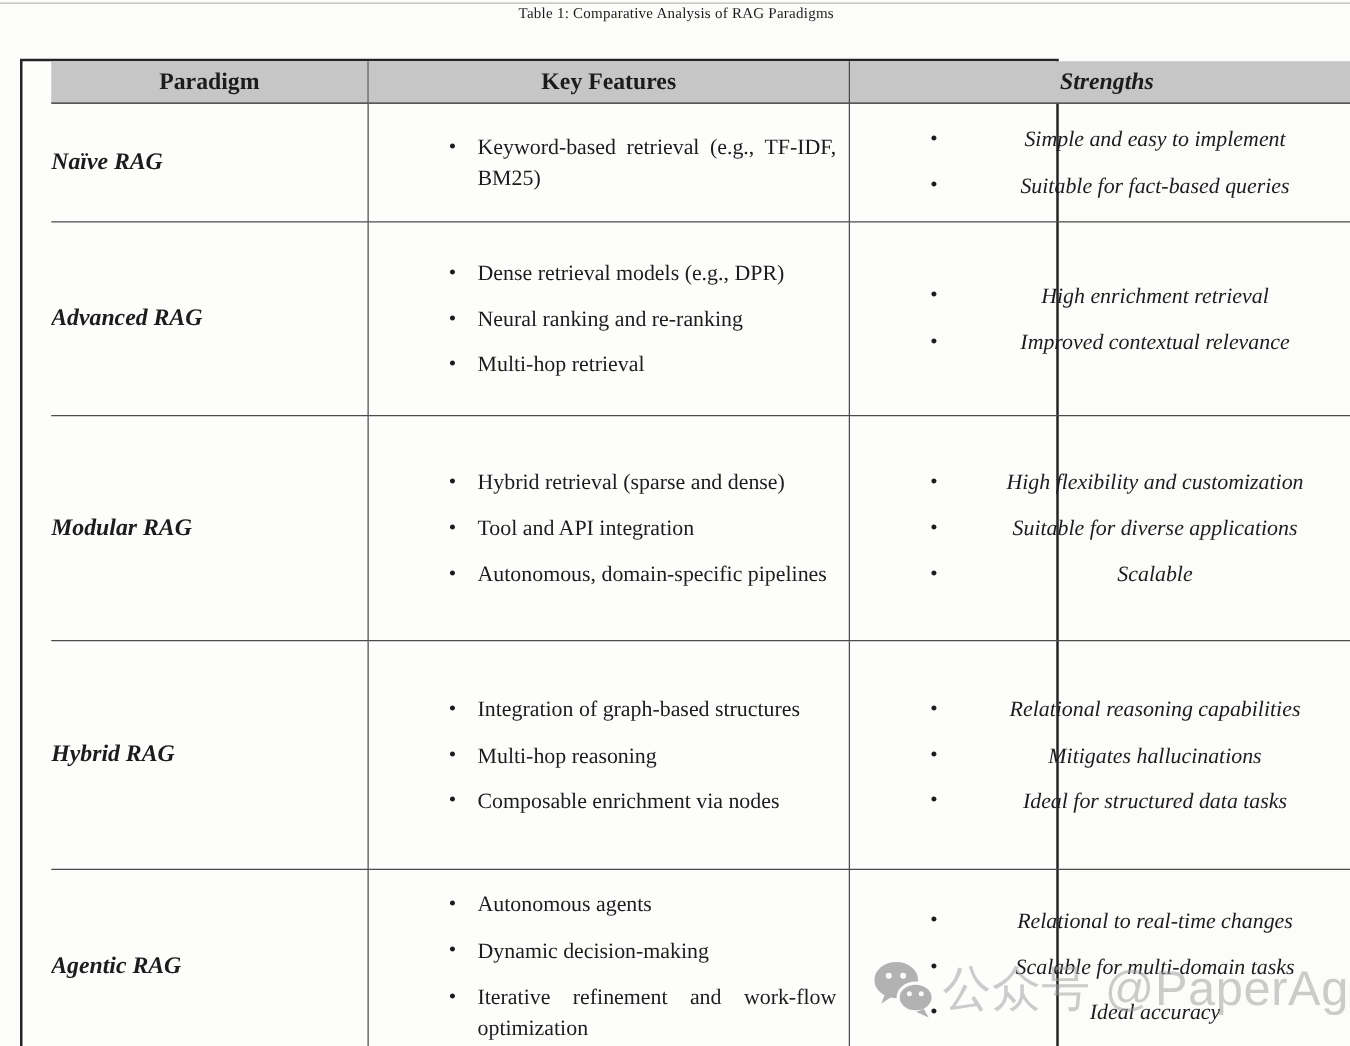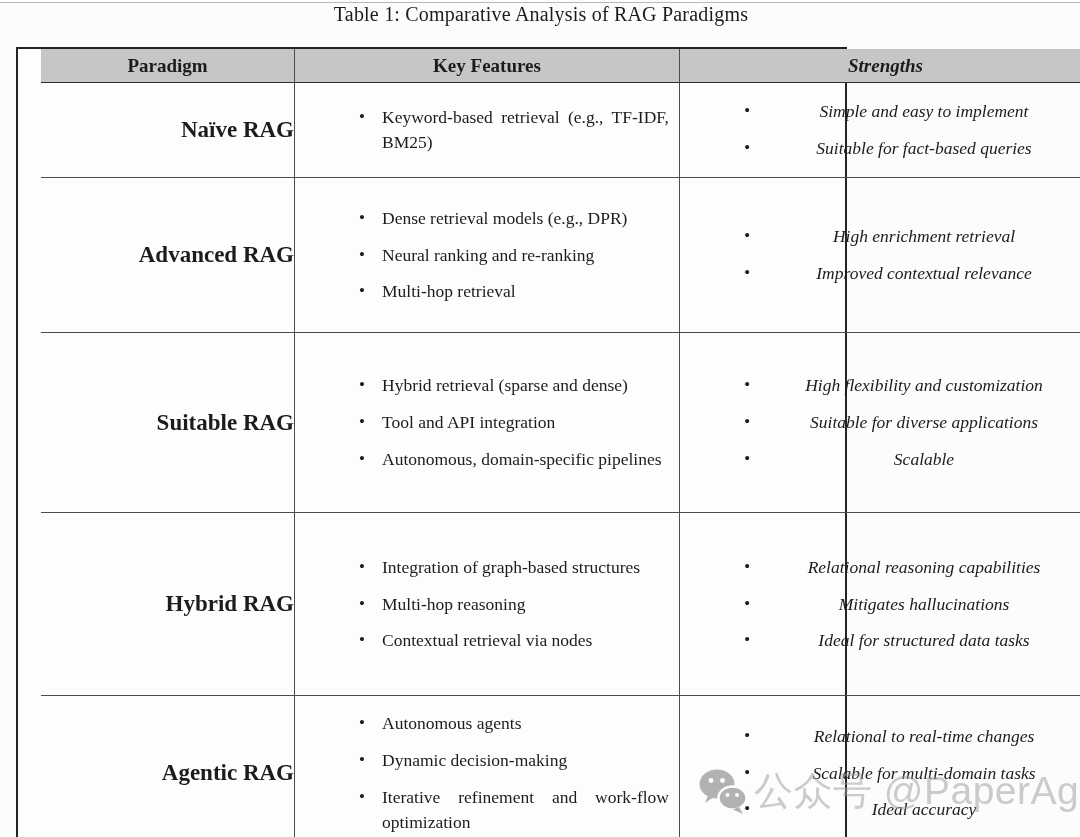--- a/index.html
+++ b/index.html
@@ -17,21 +17,21 @@
     position: absolute;
     top: 2px; left: 0;
     width: 100%; height: 1px;
     background: #b9b9b9;
   }
   .caption {
     position: absolute;
     top: 3px; left: 16px;
     width: 1050px;
     text-align: center;
-    font-size: 20px;
+    font-size: 12px;
     letter-spacing: 0.2px;
   }
   .tbl {
     position: absolute;
     left: 16px; top: 47px;
     width: 831px; height: 801px;
     display: grid;
     grid-template-columns: 254px 385px 411px;
     grid-template-rows: 34px 95px 155px 180px 183px 154px;
     border: 2px solid #242424;
@@ -51,24 +51,25 @@
   .cell.last-col { border-right: none; font-style: italic; }
   .trow.last-row .cell { border-bottom: none; }
   .hcell {
     background: #c6c6c6;
     justify-content: center;
     font-weight: bold;
     font-size: 19px;
     border-bottom: 1px solid #2e2e2e;
   }
   .pcell {
-    justify-content: flex-end;
+    justify-content: flex-start;
     font-weight: bold;
-    font-size: 23px;
+    font-size: 19px;
     text-align: center;
+    font-style: italic;
   }
   ul.blist {
     list-style: none;
     margin: 0;
     padding: 0 10px 0 64px;
     width: 100%;
     box-sizing: border-box;
     font-size: 17.5px;
     line-height: 1.42;
   }
@@ -181,21 +182,21 @@
         <li>
             <span class="bullet">•</span>
             <span class="btext">Improved contextual relevance</span>
           </li>
       </ul>
     </div>
   </div>
 
   <div class="trow">
     <div class="cell pcell">
-        <span>Suitable RAG</span>
+        <span>Modular RAG</span>
       </div>
     <div class="cell features">
       <ul class="blist">
         <li>
             <span class="bullet">•</span>
             <span class="btext">Hybrid retrieval (sparse and dense)</span>
           </li>
         <li>
             <span class="bullet">•</span>
             <span class="btext">Tool and API integration</span>
@@ -233,21 +234,21 @@
         <li>
             <span class="bullet">•</span>
             <span class="btext">Integration of graph-based structures</span>
           </li>
         <li>
             <span class="bullet">•</span>
             <span class="btext">Multi-hop reasoning</span>
           </li>
         <li>
             <span class="bullet">•</span>
-            <span class="btext">Contextual retrieval via nodes</span>
+            <span class="btext">Composable enrichment via nodes</span>
           </li>
       </ul>
     </div>
     <div class="cell last-col">
       <ul class="blist">
         <li>
             <span class="bullet">•</span>
             <span class="btext">Relational reasoning capabilities</span>
           </li>
         <li>

